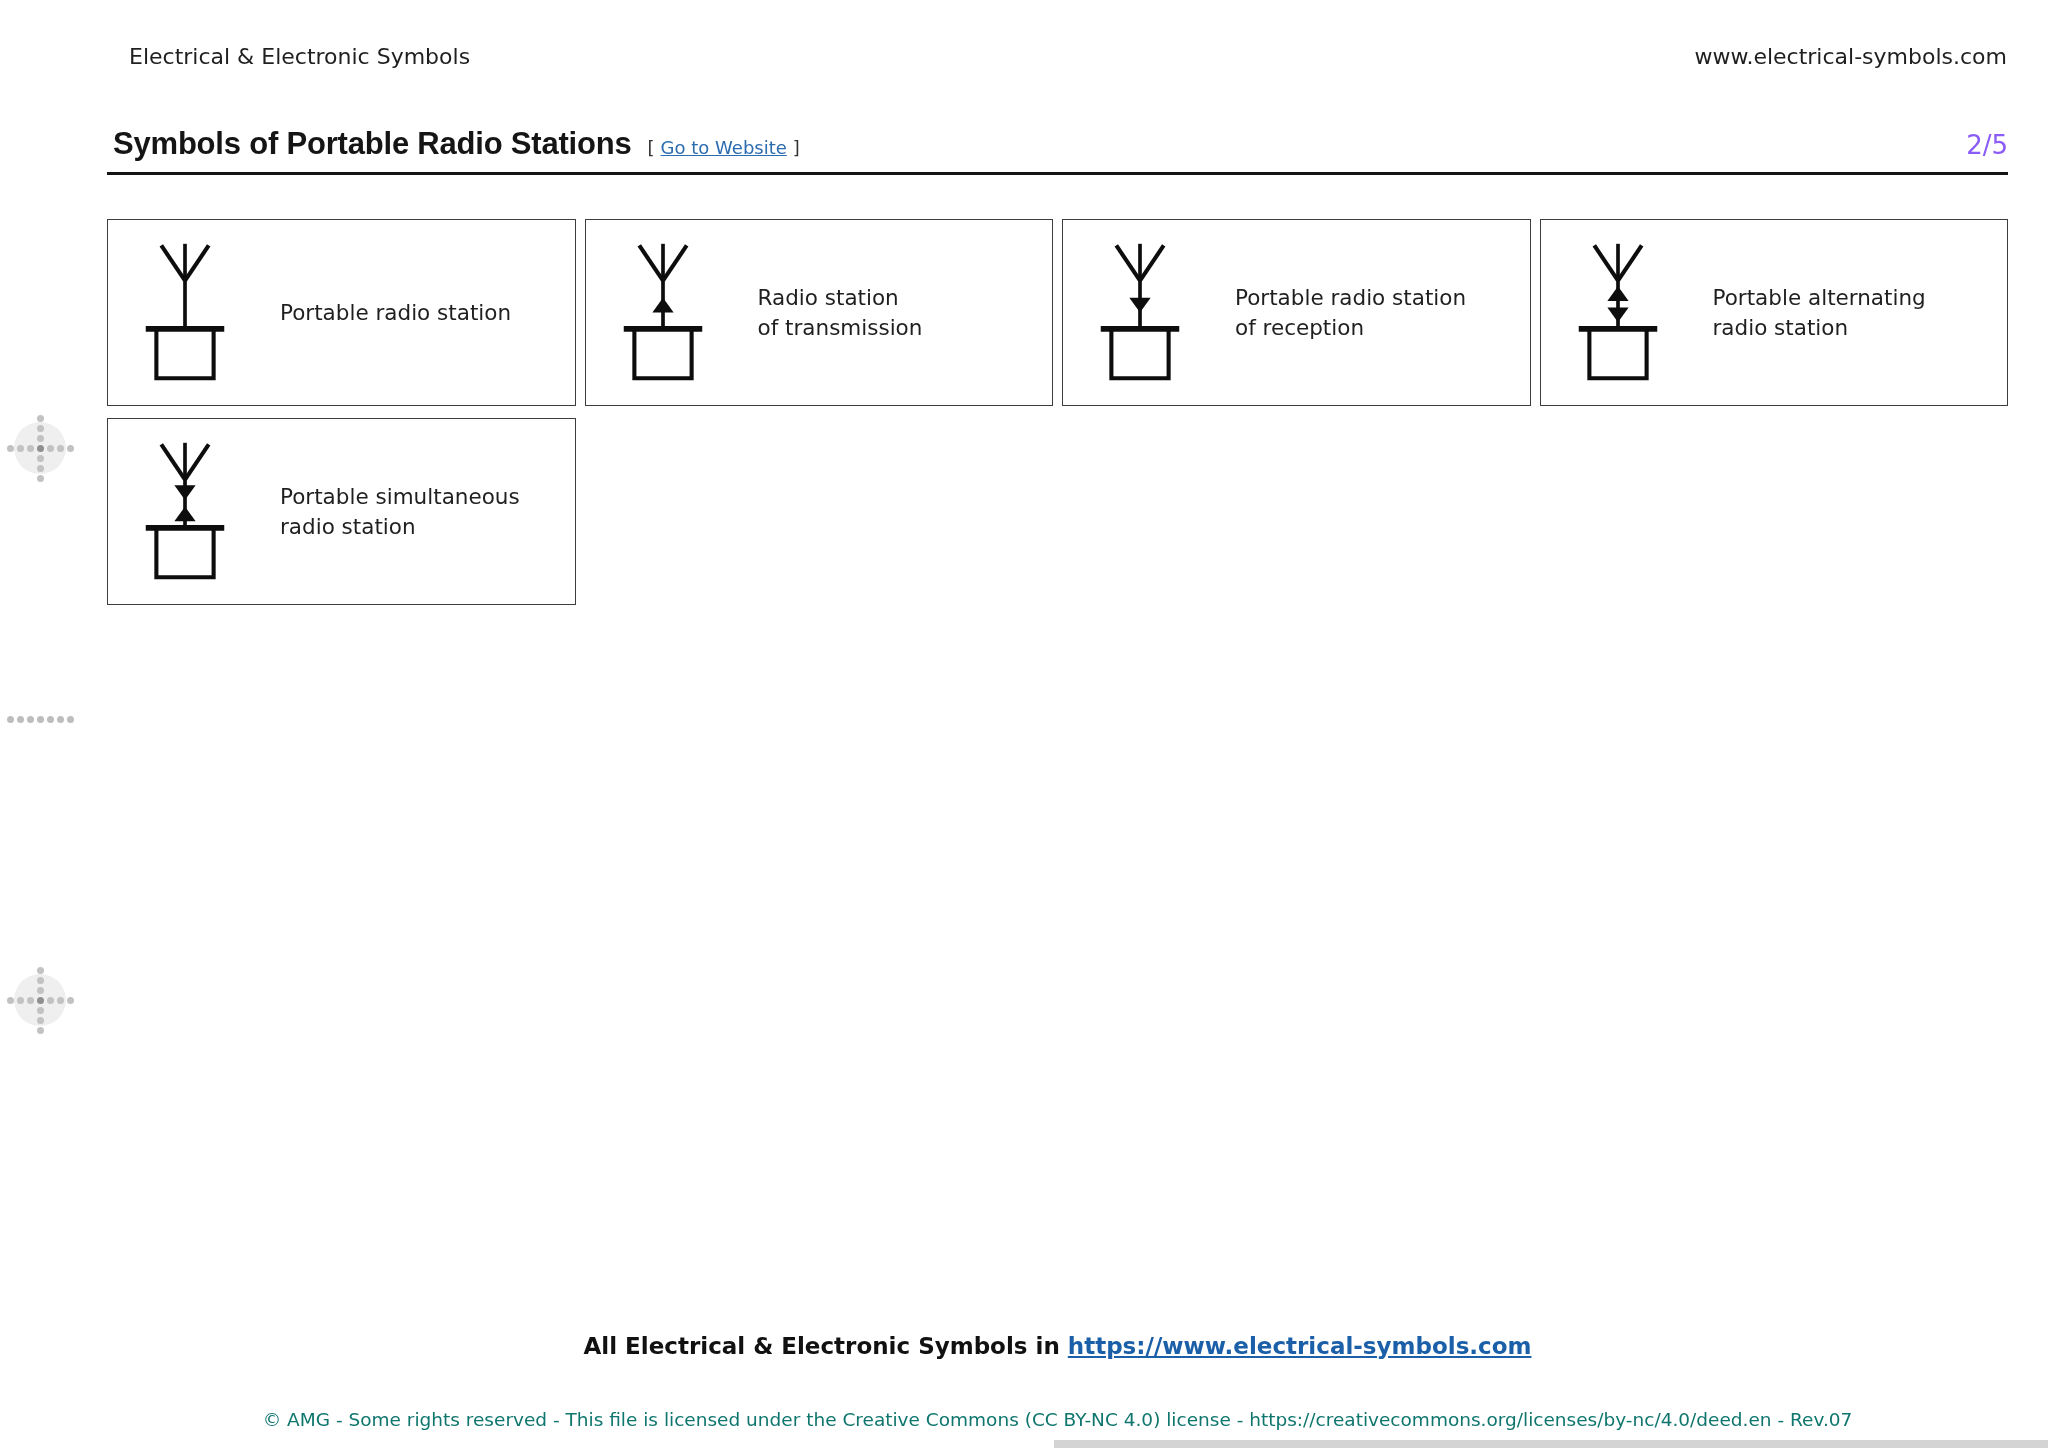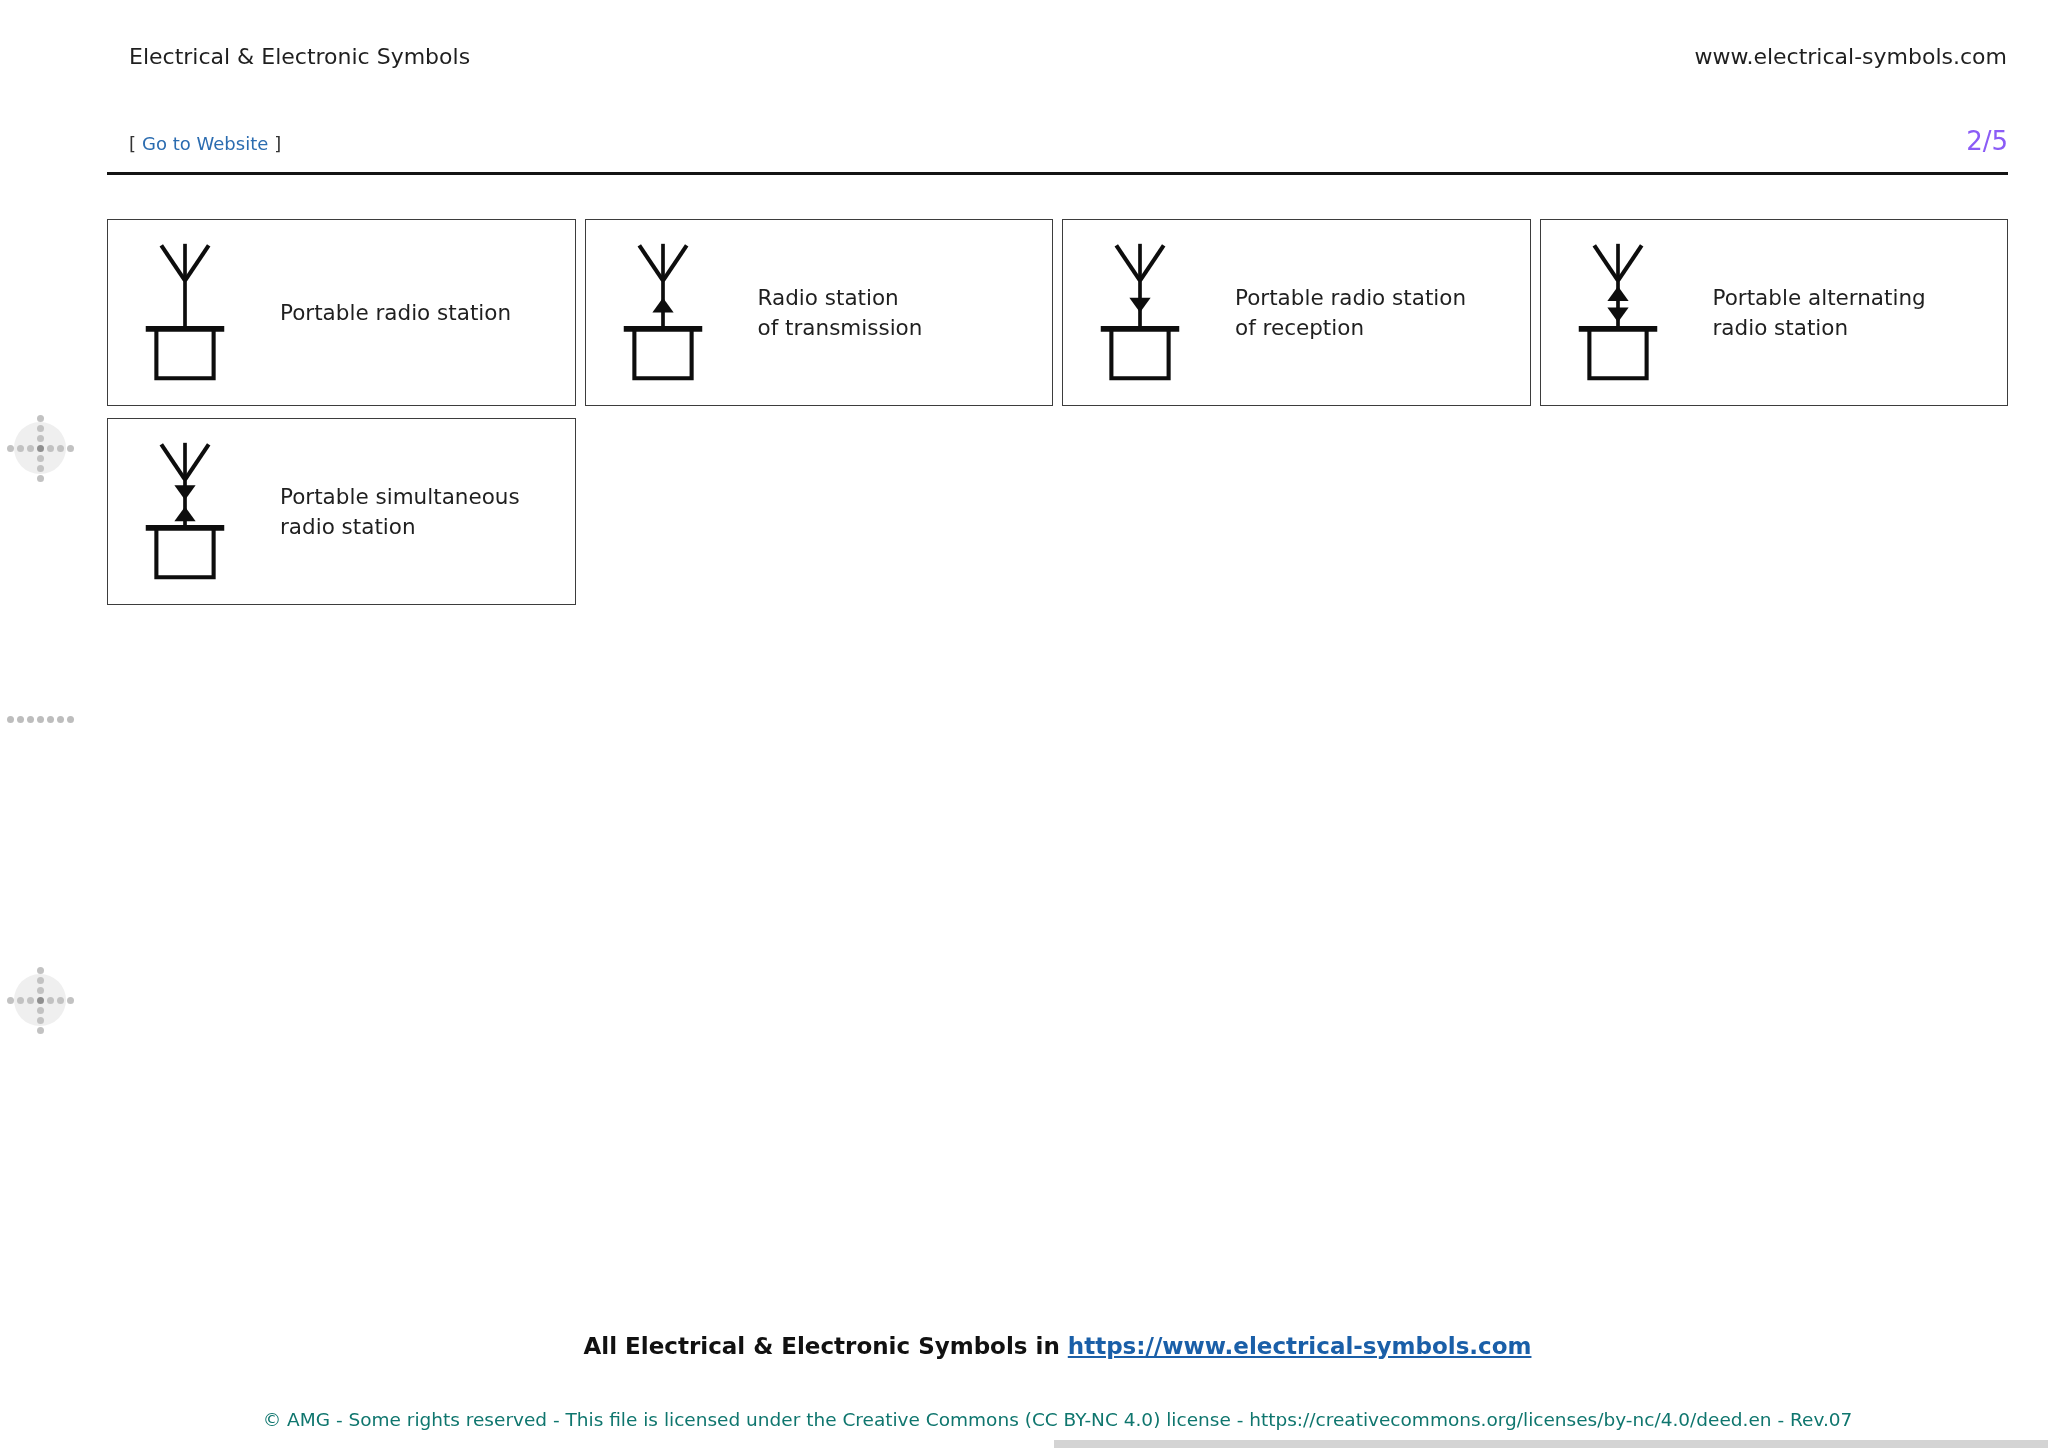--- a/index.html
+++ b/index.html
@@ -30,21 +30,21 @@
     position:absolute; top:126px; left:113px; right:40px;
     display:flex; align-items:baseline;
   }
   .doc-title{
     font-family:"Liberation Sans","DejaVu Sans",sans-serif;
     font-size:31px; font-weight:bold; color:#151515; letter-spacing:-0.2px;
   }
   .link-wrap{ font-size:18px; color:#333; margin-left:16px; }
   .link-wrap .bracket{ color:#333; }
   .goto-link{
-    color:var(--link-blue); cursor:pointer; margin:4px 6px;
+    color:var(--link-blue); text-decoration:underline; cursor:pointer; margin:4px 6px;
   }
   .page-indicator{ margin-left:auto; font-size:26px; color:#8b5cf6; }
   .title-rule{
     position:absolute; top:172px; left:107px; width:1901px; height:3px;
     background:#141414;
   }
   
   .symbol-grid{
     position:absolute; top:219px; left:107px; width:1901px;
     display:grid; grid-template-columns:repeat(4,1fr);
@@ -99,20 +99,21 @@
 </style>
 </head>
 <body>
 
 <div class="top-header">
   <span>Electrical &amp; Electronic Symbols</span>
   <span>www.electrical-symbols.com</span>
 </div>
 
 <div class="title-row">
+  <span class="doc-title">Symbols of Portable Radio Stations</span>
   <span class="link-wrap"><span class="bracket">[</span><span class="goto-link">Go to Website</span><span class="bracket">]</span></span>
   <span class="page-indicator">2/5</span>
 </div>
 
 <div class="title-rule"></div>
 
 <div class="symbol-grid" id="symbol-grid">
   <div class="symbol-card">
     <svg class="sym-svg" width="82" height="139" viewBox="0 0 100 170" xmlns="http://www.w3.org/2000/svg">
       <line class="stroke" x1="21" y1="3" x2="50" y2="46" stroke-width="5"></line>

